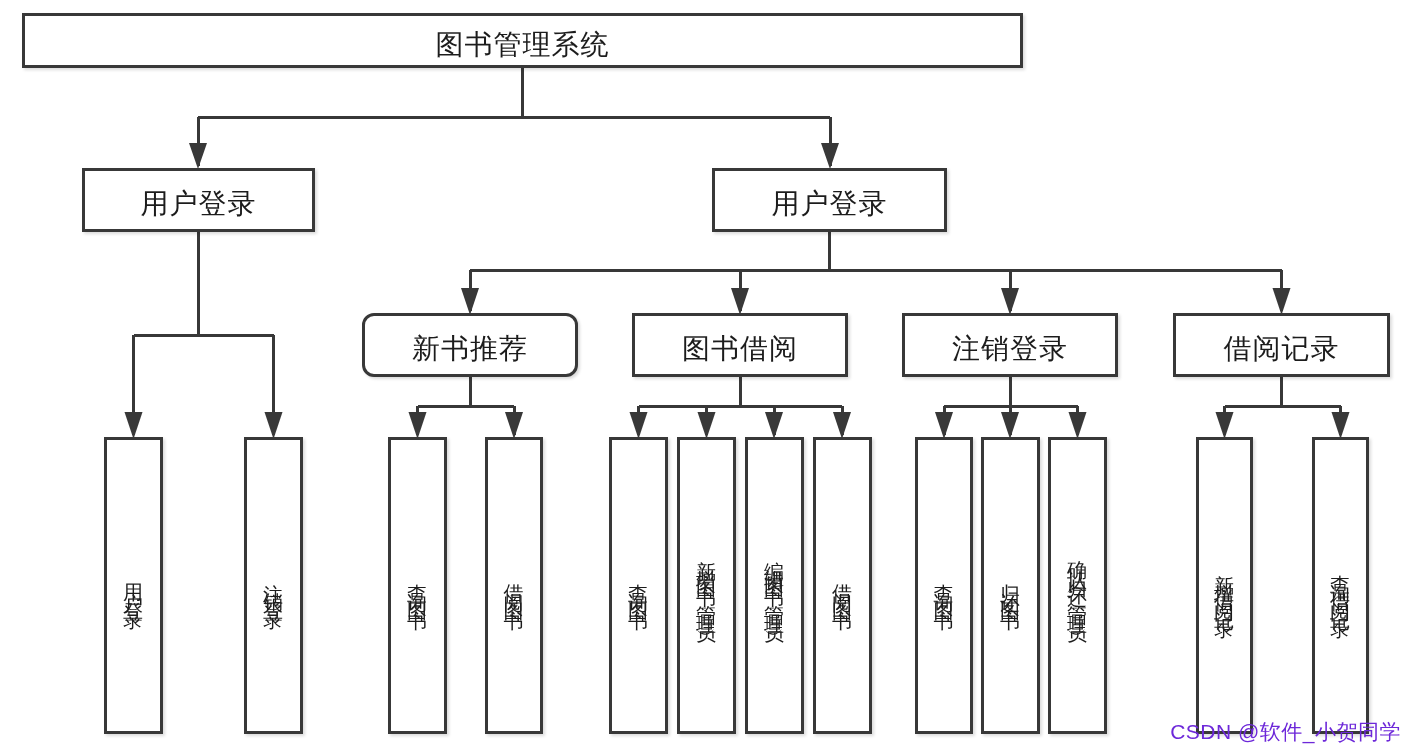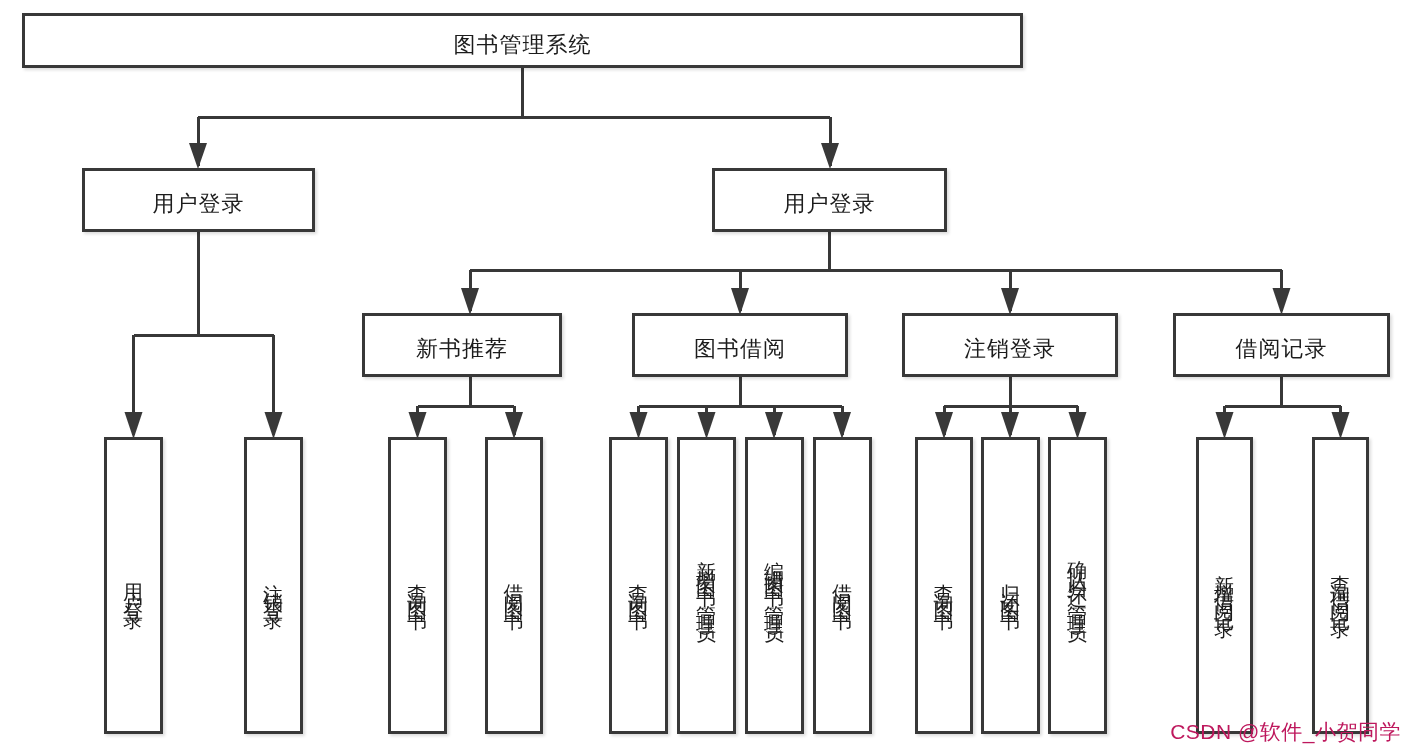--- a/index.html
+++ b/index.html
@@ -23,39 +23,39 @@
     border: 3px solid #383838;
     background: #ffffff;
     display: flex;
     align-items: center;
     justify-content: center;
     color: #1c1c1c;
     z-index: 2;
     box-shadow: 2px 2px 3px rgba(0,0,0,0.14);
   }
   .hlabel {
-    font-size: 22px;
+    font-size: 28px;
     letter-spacing: 1px;
     white-space: nowrap;
     margin-top: 8px;
   }
   .vtext {
     writing-mode: vertical-rl;
     text-orientation: mixed;
     font-size: 20px;
     letter-spacing: 9px;
     line-height: 1;
     white-space: nowrap;
   }
   .watermark {
     position: absolute;
     right: 4px;
     bottom: 1px;
     font-size: 21px;
-    color: #be185d;
+    color: #6d28d9;
     letter-spacing: 0.5px;
     z-index: 5;
     white-space: nowrap;
   }
 </style>
 </head>
 <body>
 
 <div class="stage">
 
@@ -106,21 +106,21 @@
     <span class="hlabel">图书管理系统</span>
   </div>
 
   <div class="node" style="left:82px; top:168px; width:233px; height:64px;">
     <span class="hlabel">用户登录</span>
   </div>
   <div class="node" style="left:712px; top:168px; width:235px; height:64px;">
     <span class="hlabel">用户登录</span>
   </div>
 
-  <div class="node" style="left:362px; top:313px; width:200px; height:64px;">
+  <div class="node" style="left:362px; top:313px; width:216px; height:64px;border-radius:12px;">
     <span class="hlabel">新书推荐</span>
   </div>
   <div class="node" style="left:632px; top:313px; width:216px; height:64px;">
     <span class="hlabel">图书借阅</span>
   </div>
   <div class="node" style="left:902px; top:313px; width:216px; height:64px;">
     <span class="hlabel">注销登录</span>
   </div>
   <div class="node" style="left:1173px; top:313px; width:217px; height:64px;align-items:center;">
     <span class="hlabel">借阅记录</span>

